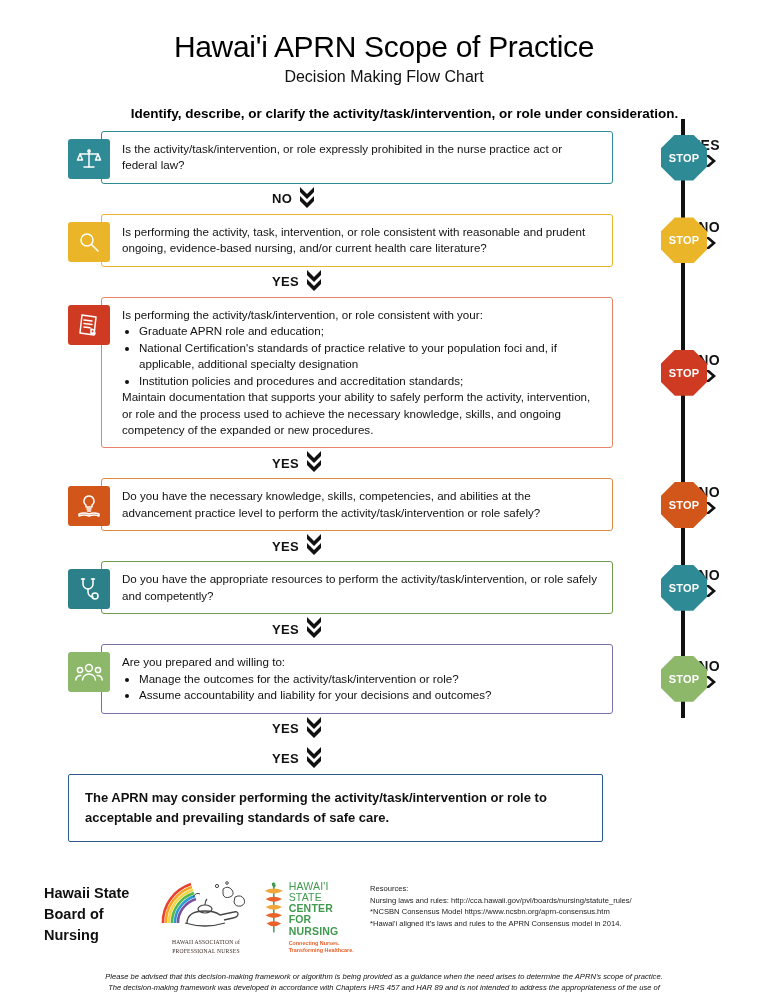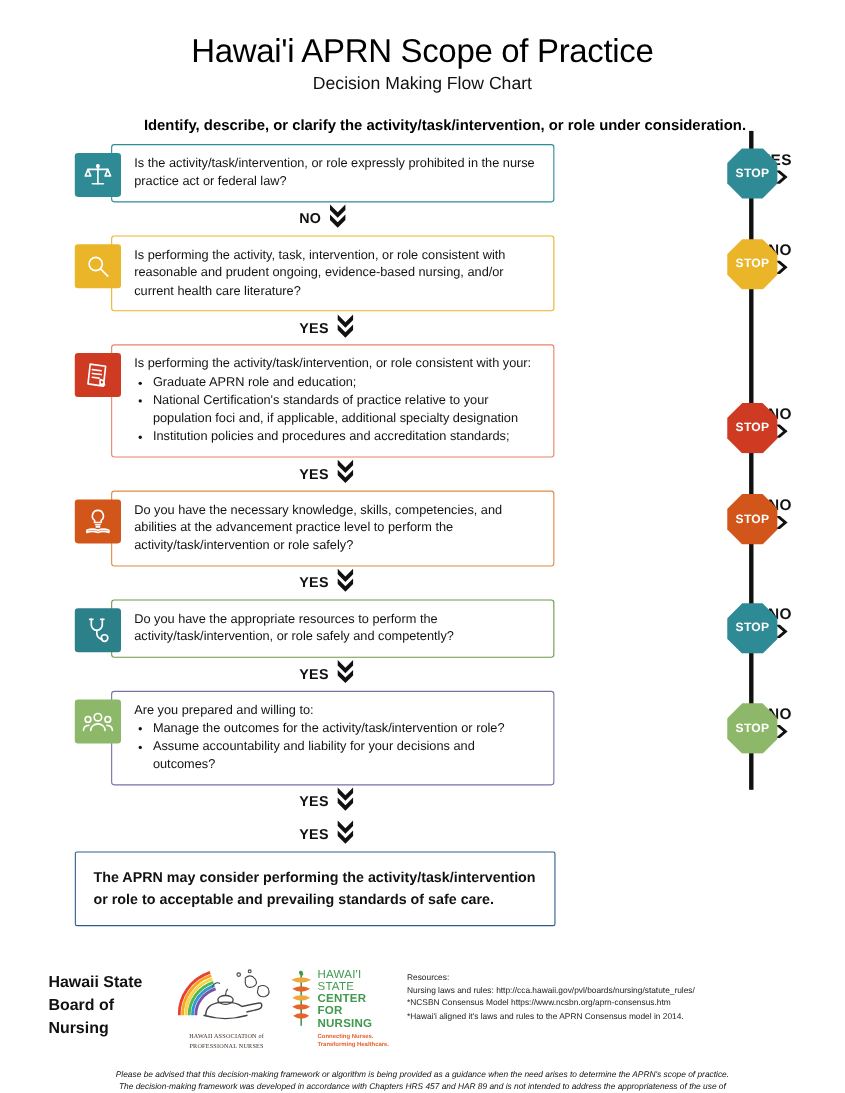--- a/index.html
+++ b/index.html
@@ -59,21 +59,21 @@
 
   .row {
     position: relative;
     display: flex;
     align-items: flex-start;
   }
 
   .box-wrap {
     position: relative;
     margin-left: 68px;
-    width: 436px;
+    width: 545px;
   }
   .icon-badge {
     position: absolute;
     left: 0px; top: 8px;
     width: 42px; height: 40px;
     border-radius: 3px;
     display: flex; align-items: center; justify-content: center;
     z-index: 3;
   }
   .icon-badge svg { display: block; }
@@ -146,21 +146,21 @@
     display: flex; align-items: center; gap: 7px;
   }
   .connector .clabel {
     font-size: 13px; font-weight: 700; letter-spacing: 0.3px; color: #111;
   }
 
   
   .final {
     margin: 0 auto;
     margin-left: 68px;
-    width: 437px;
+    width: 535px;
     border: 1.6px solid #2e5c8a;
     border-radius: 2px;
     padding: 13px 16px;
     font-size: 13px;
     font-weight: 700;
     line-height: 1.55;
     color: #111;
   }
 
   
@@ -309,20 +309,21 @@
                 </g>
               </svg>
       </div>
       <div class="qbox" style="border-color:#e8836a">
         <p>Is performing the activity/task/intervention, or role consistent with your:</p>
               <ul>
                 <li>Graduate APRN role and education;</li>
                 <li>National Certification's standards of practice relative to your population foci and, if applicable, additional specialty designation</li>
                 <li>Institution policies and procedures and accreditation standards;</li>
               </ul>
+              <p>Maintain documentation that supports your ability to safely perform the activity, intervention, or role and the process used to achieve the necessary knowledge, skills, and ongoing competency of the expanded or new procedures.</p>
       </div>
     </div>
     <div class="answer" style="top: 56px;">
       <span class="word">NO</span>
       <span class="chevs"><svg width="40" height="14" viewBox="0 0 40 14">
     <path d="M1 1 L8 7 L1 13 L5 13 L12 7 L5 1 Z" fill="#111"></path>
     <path d="M13 1 L20 7 L13 13 L17 13 L24 7 L17 1 Z" fill="#111"></path>
     <path d="M25 1 L32 7 L25 13 L29 13 L36 7 L29 1 Z" fill="#111"></path>
               </svg></span>
     </div>

